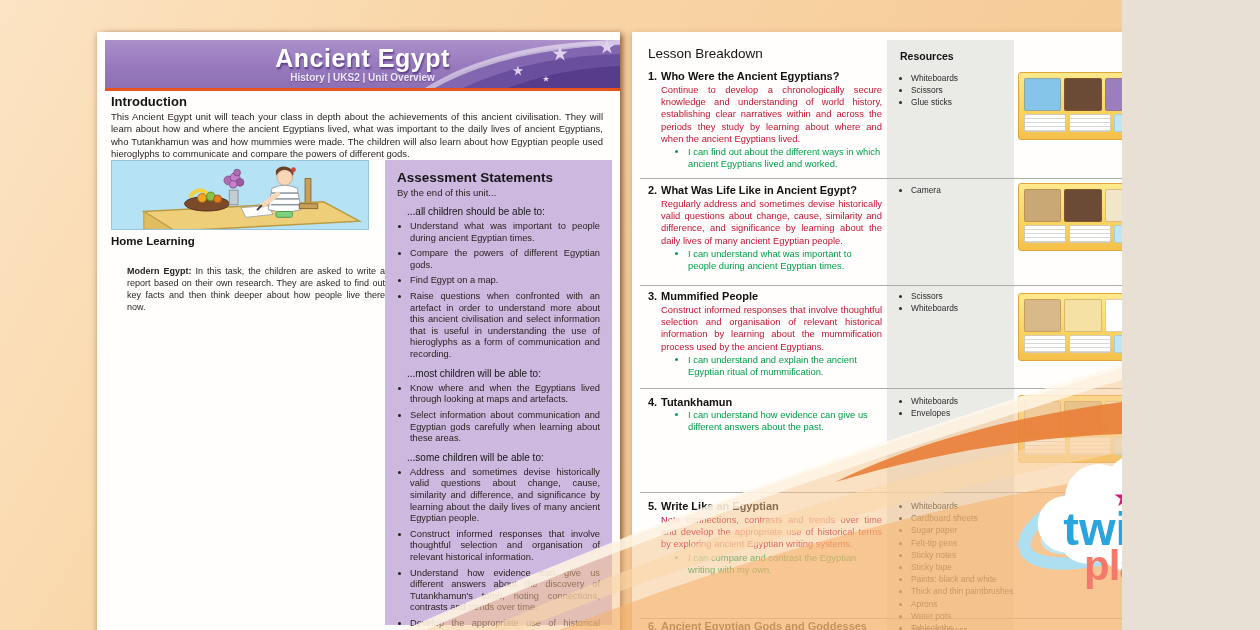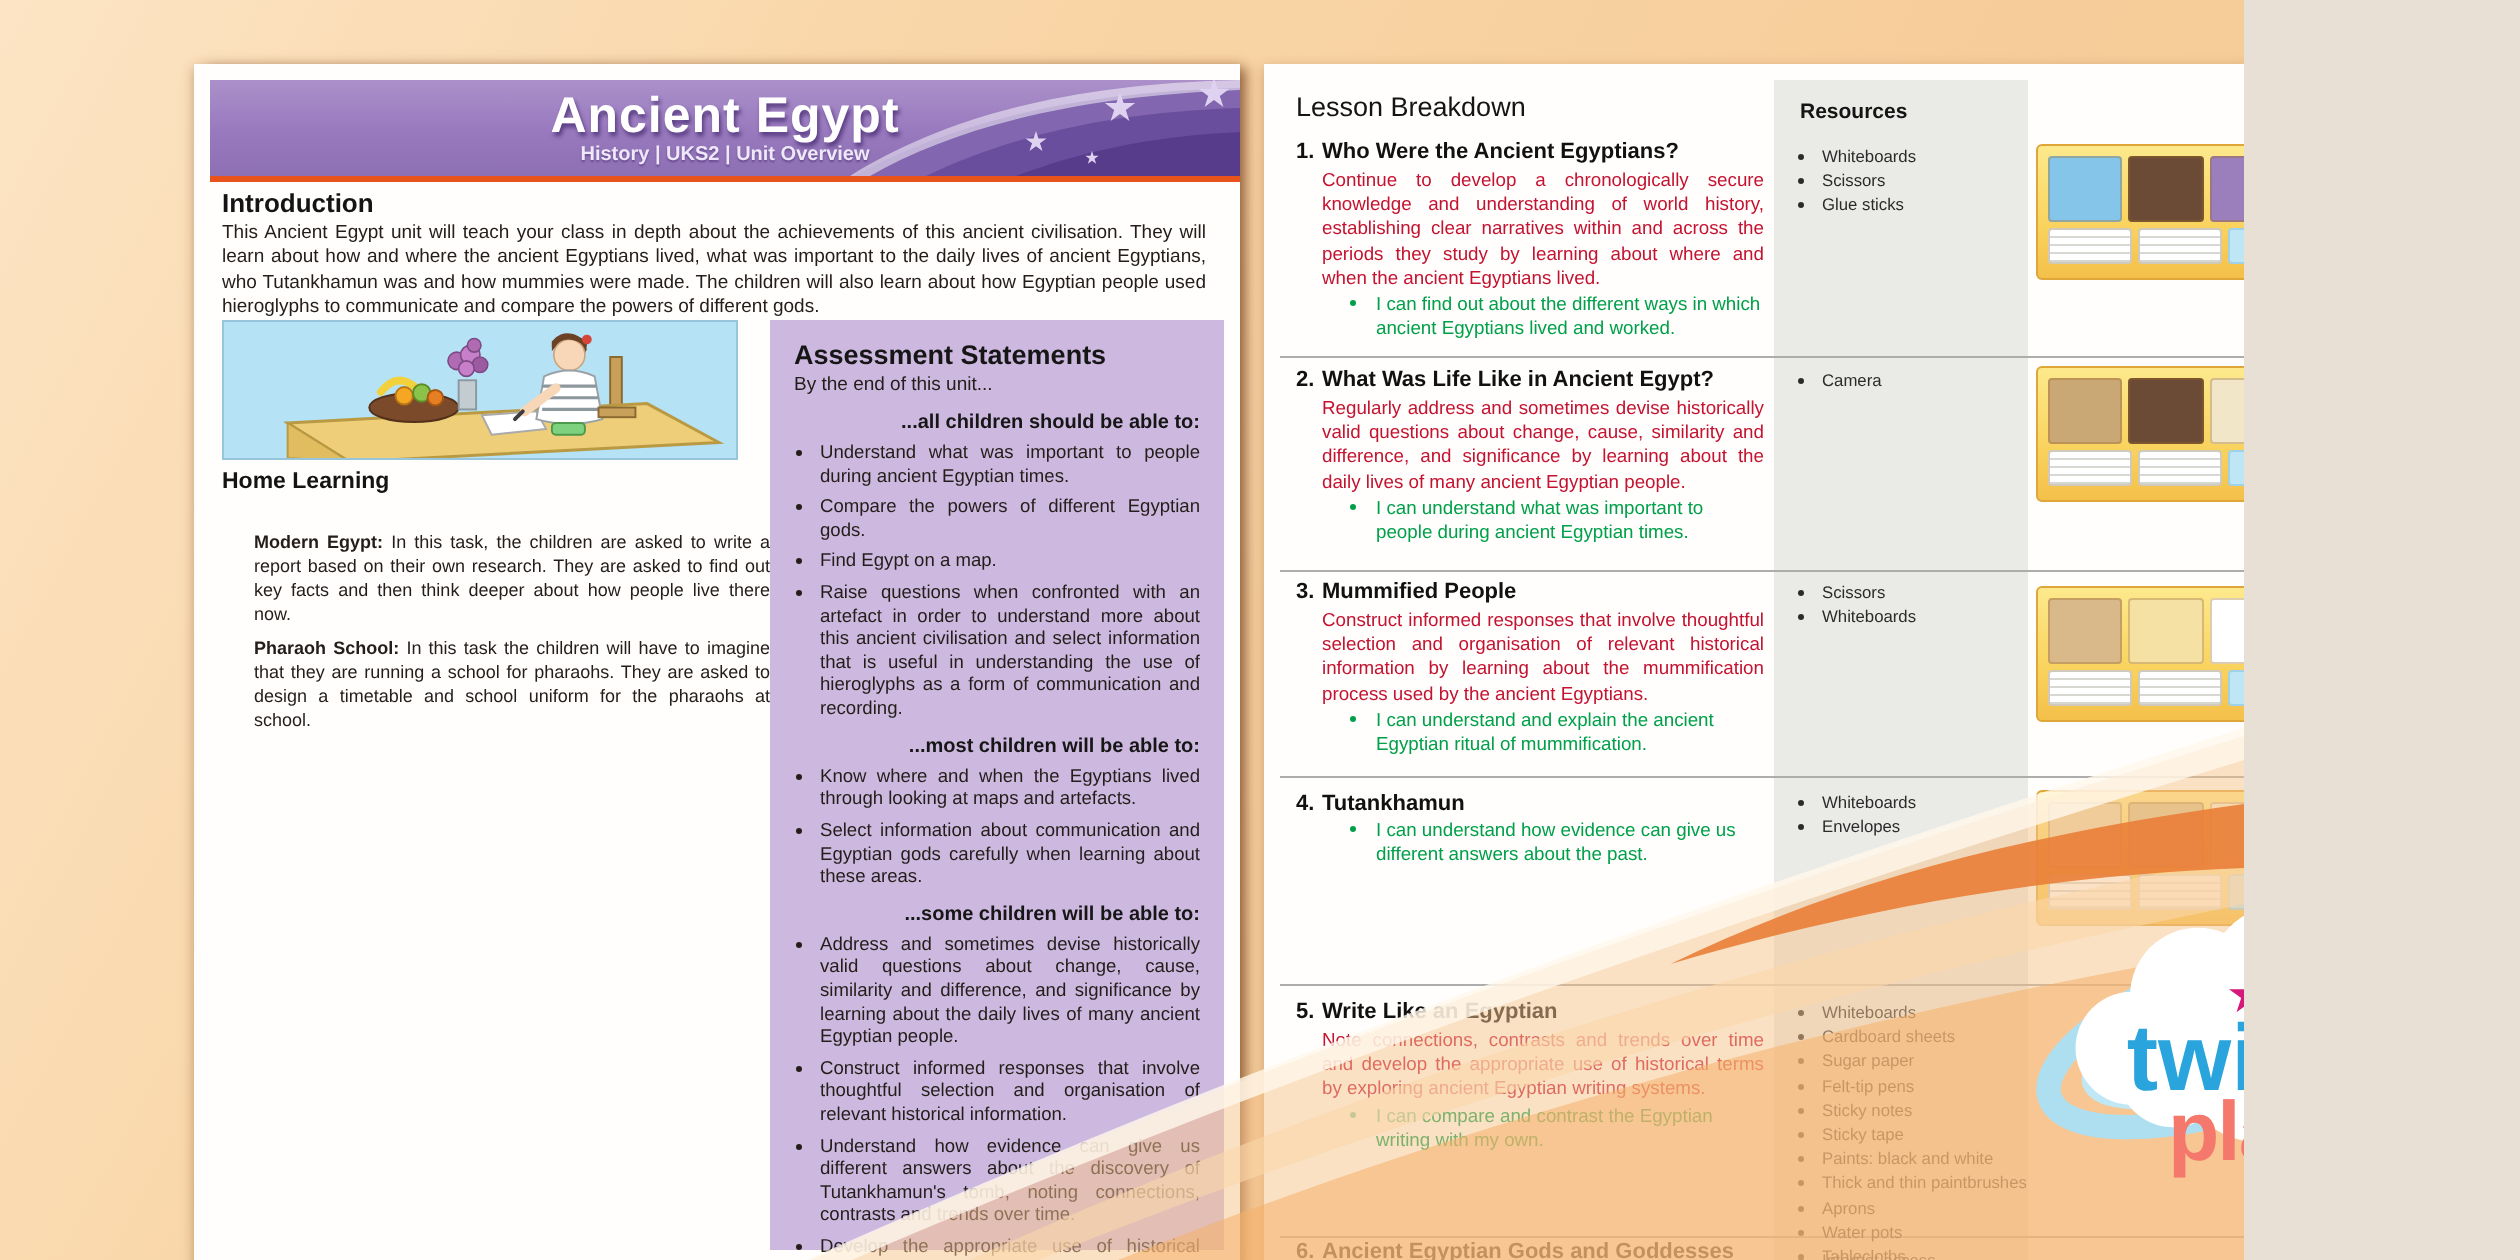--- a/index.html
+++ b/index.html
@@ -35,21 +35,21 @@
   .hl-h{position:absolute;left:14px;top:203px;font-size:11.5px;font-weight:bold;color:#141414;}
   .hl-p{position:absolute;left:14px;width:258px;font-size:9px;line-height:1.32;color:#241d1a;
     text-align:justify;margin:16px;}
   .hl-p1{top:218px;} .hl-p2{top:271px;}
   .b{font-weight:bold;}
 
   .assess{position:absolute;left:288px;top:128px;width:227px;height:465px;box-sizing:border-box;
     background:var(--assessment_bg,#CDB9DF);padding:10px 12px 10px 12px;}
   .assess-h{font-size:13.5px;font-weight:bold;color:#161616;margin:0 0 2px 0;}
   .assess-intro{font-size:9.5px;color:#241d1a;margin:0 0 8px 0;}
-  .assess-glabel{font-size:10px;font-weight:bold;color:#161616;margin:7px 0 4px 10px;text-align:right;}
+  .assess-glabel{font-size:10px;font-weight:normal;color:#161616;margin:7px 0 4px 10px;}
   .assess ul{margin:0;padding-left:13px;font-size:9.3px;line-height:1.25;color:#241d1a;}
   .assess li{margin-bottom:4px;text-align:justify;}
 
   
   .lb-h{position:absolute;left:16px;top:14px;font-size:13.5px;font-weight:normal;color:#141414;}
   .res-col{position:absolute;left:255px;top:8px;width:127px;bottom:0;background:var(--resources_bg,#EAEAE7);}
   .res-h{position:absolute;left:268px;top:18px;font-size:10.5px;font-weight:bold;color:#141414;}
   .divider{position:absolute;left:8px;right:6px;height:1px;background:#adadab;}
 
   .lesson{position:absolute;left:16px;width:234px;}
@@ -146,21 +146,20 @@
         </g>
         <path d="M168 34 L152 46" stroke="#f7d7b8" stroke-width="5" stroke-linecap="round"></path>
         <path d="M151 46 l-4 4" stroke="#3d3d3d" stroke-width="2" stroke-linecap="round"></path>
         <rect x="166" y="52" width="17" height="6" rx="2" fill="#7ed17e" stroke="#4d9a4d" stroke-width="1"></rect>
         <rect x="190" y="44" width="19" height="5" fill="#c9a05a" stroke="#8a6a30" stroke-width="1"></rect>
       </svg>
     </div>
 
     <div class="hl-h">Home Learning</div>
     <p class="hl-p hl-p1"><span class="b">Modern Egypt:</span> <span>In this task, the children are asked to write a report based on their own research. They are asked to find out key facts and then think deeper about how people live there now.</span></p>
-    <p class="hl-p hl-p2"><span class="b">Pharaoh School:</span> <span>In this task the children will have to imagine that they are running a school for pharaohs. They are asked to design a timetable and school uniform for the pharaohs at school.</span></p>
 
     <div class="assess">
       <div class="assess-h">Assessment Statements</div>
       <div class="assess-intro">By the end of this unit...</div>
       <div class="assess-glabel">...all children should be able to:</div>
       <ul>
           <li>Understand what was important to people during ancient Egyptian times.</li>
           <li>Compare the powers of different Egyptian gods.</li>
           <li>Find Egypt on a map.</li>
           <li>Raise questions when confronted with an artefact in order to understand more about this ancient civilisation and select information that is useful in understanding the use of hieroglyphs as a form of communication and recording.</li>

